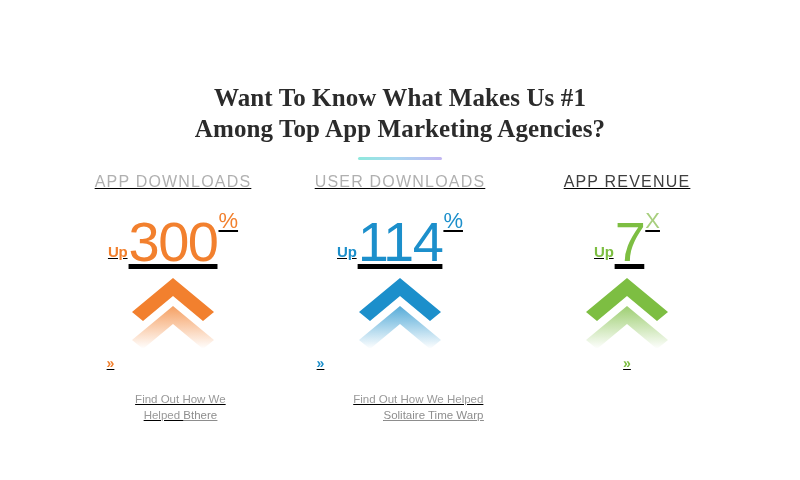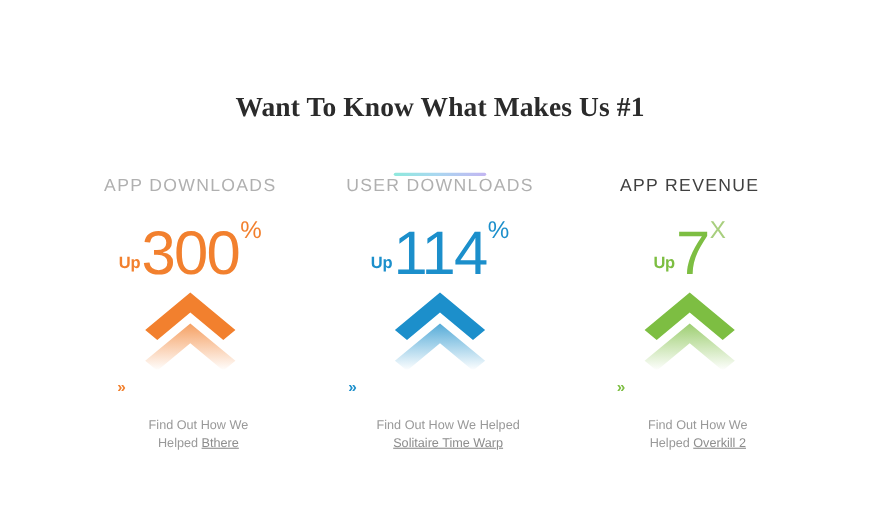--- a/index.html
+++ b/index.html
@@ -52,25 +52,26 @@
   .divider {
     width: 84px;
     height: 3px;
     border-radius: 2px;
     background: linear-gradient(to right, #8fe9dd 0%, #a9d8f0 45%, #c3b6f2 100%);
   }
 
   
   .columns {
     position: absolute;
-    top: 160px;
+    top: 172px;
     left: 60px;
     width: 680px;
     display: flex;
     justify-content: space-between;
+    text-decoration: underline;
   }
   .col {
     width: 226px;
     text-align: center;
   }
 
   .col-heading {
     font-size: 16px;
     line-height: 20px;
     letter-spacing: 1.2px;
@@ -152,20 +153,21 @@
   .col-2 .link-text { max-width: 152px; }
   .col-3 .link-text { max-width: 118px; }
 </style>
 </head>
 <body>
 
 <div class="page" style="background: rgb(255, 255, 255);">
 
   <h1 class="headline" style="color: rgb(43, 43, 43);">
     <span class="line">Want To Know What Makes Us #1</span>
+    <span class="line">Among Top App Marketing Agencies?</span>
   </h1>
 
   <div class="divider-wrap">
     <div class="divider" style="background: linear-gradient(to right, rgb(143, 233, 221) 0%, rgb(169, 216, 240) 45%, rgb(195, 182, 242) 100%);"></div>
   </div>
 
   <div class="columns">
 
     <div class="col col-1">
       <div class="col-heading" style="color: rgb(176, 176, 176);">APP DOWNLOADS</div>
@@ -206,21 +208,21 @@
               <stop offset="0%" stop-color="#1C8FCB" stop-opacity="0.75"></stop>
               <stop offset="100%" stop-color="#1C8FCB" stop-opacity="0"></stop>
             </linearGradient>
           </defs>
           <path d="M43 2 L84 36 L73 45 L43 20 L13 45 L2 36 Z" fill="#1C8FCB"></path>
           <path d="M43 30 L84 64 L73 73 L43 48 L13 73 L2 64 Z" fill="url(#fade2)"></path>
         </svg>
       </div>
       <div class="link-row">
         <span class="chev" style="color: rgb(28, 143, 203);">»</span>
-        <span class="link-text" style="color: rgb(153, 153, 153);"><span>Find Out How We Helped </span><span class="target">Solitaire Time Warp</span></span>
+        <span class="link-text" style="color: rgb(153, 153, 153); text-align: right;"><span>Find Out How We Helped </span><span class="target">Solitaire Time Warp</span></span>
       </div>
     </div>
 
     <div class="col col-3">
       <div class="col-heading" style="color: #404040;">APP REVENUE</div>
       <div class="stat">
         <span class="stat-up" style="color: rgb(125, 190, 66);">Up</span>
         <span class="stat-num" style="color: rgb(125, 190, 66);">7</span>
         <span class="stat-suffix" style="color: rgb(168, 207, 126);">X</span>
       </div>
@@ -231,18 +233,17 @@
               <stop offset="0%" stop-color="#7DBE42" stop-opacity="0.75"></stop>
               <stop offset="100%" stop-color="#7DBE42" stop-opacity="0"></stop>
             </linearGradient>
           </defs>
           <path d="M43 2 L84 36 L73 45 L43 20 L13 45 L2 36 Z" fill="#7DBE42"></path>
           <path d="M43 30 L84 64 L73 73 L43 48 L13 73 L2 64 Z" fill="url(#fade3)"></path>
         </svg>
       </div>
       <div class="link-row">
         <span class="chev" style="color: rgb(125, 190, 66);">»</span>
-        <span class="link-text" style="color: rgb(153, 153, 153);"><span>Find Out How We Helped </span><span class="target">Overkill 2</span></span>
       </div>
     </div>
 
   </div>
 </div>
 
 </body></html>

